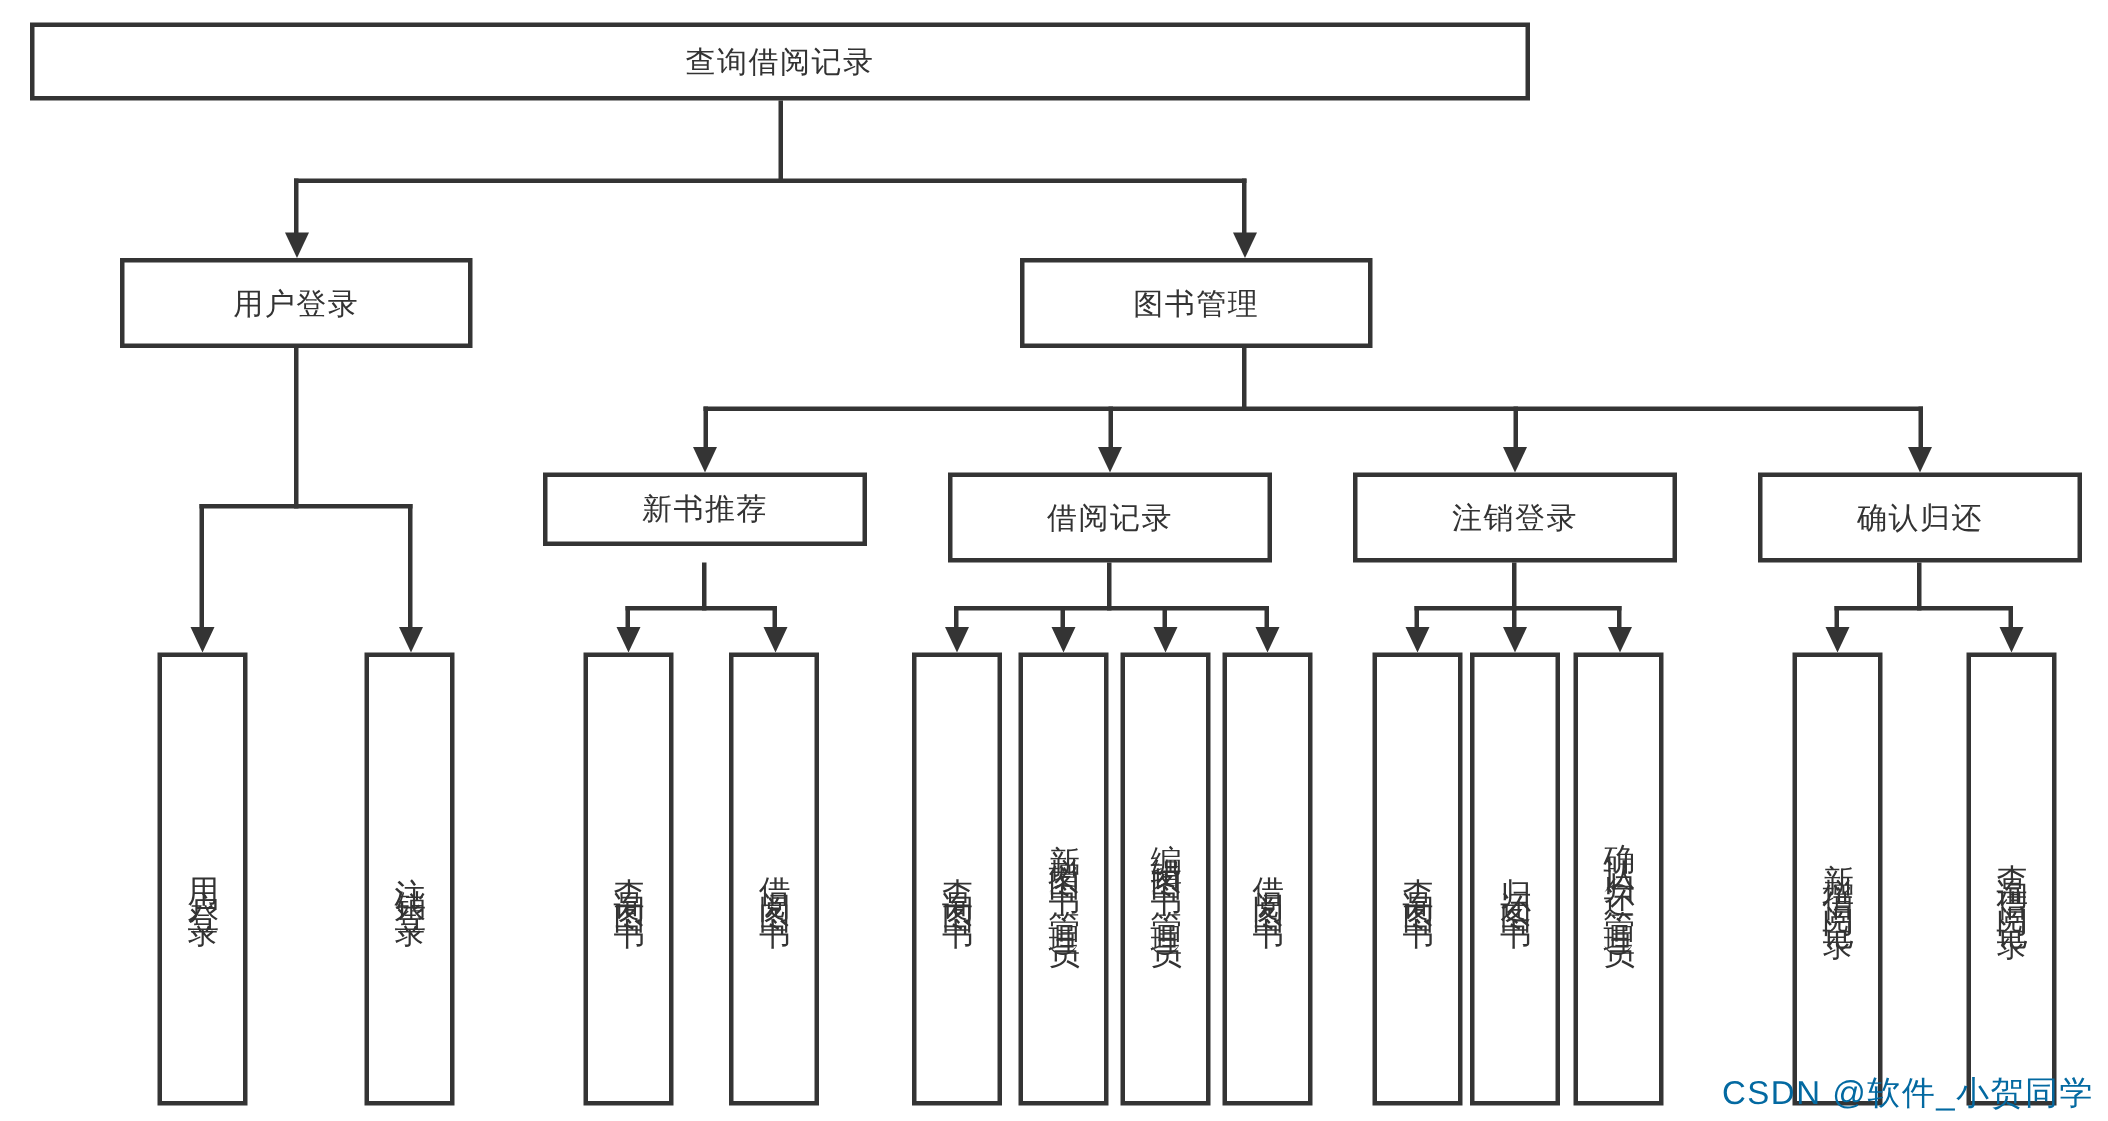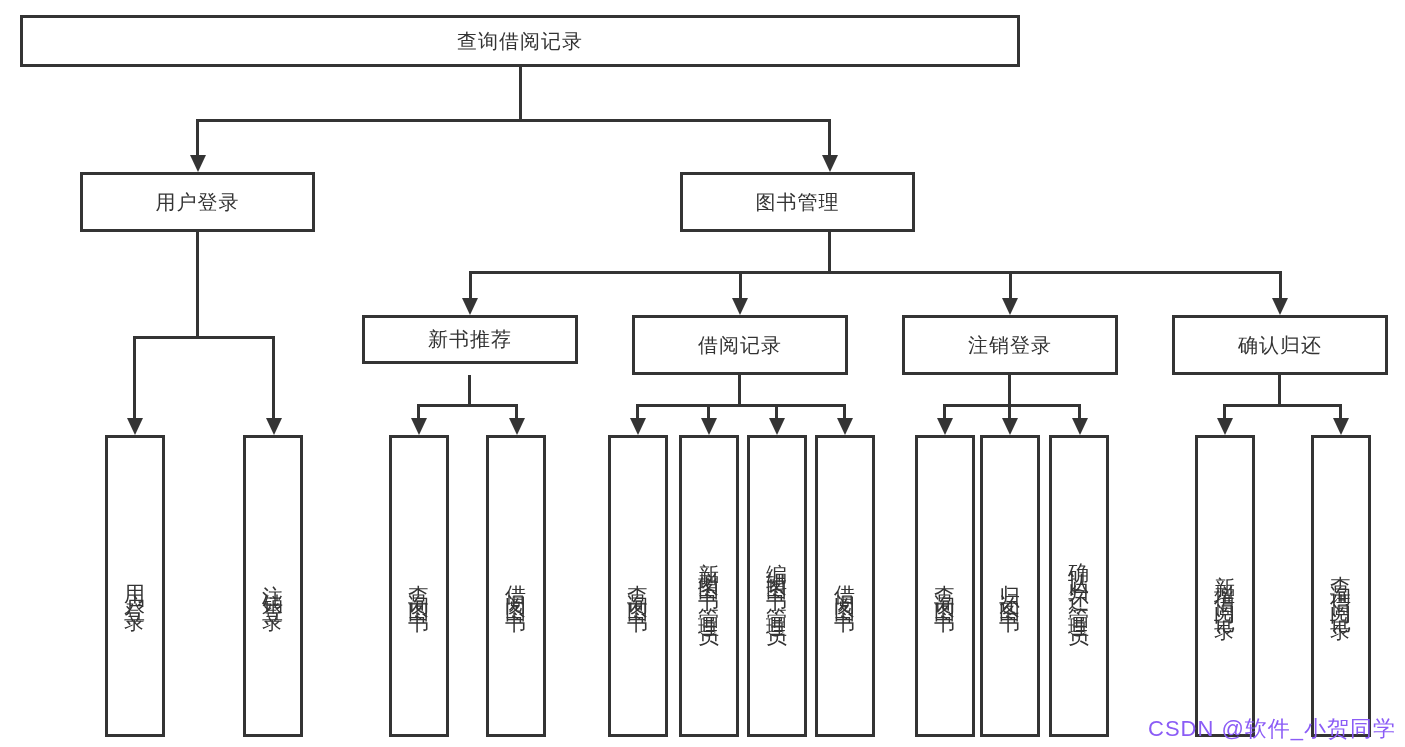--- a/index.html
+++ b/index.html
@@ -31,21 +31,21 @@
   .arrow{
     position:absolute;width:0;height:0;
     border-left:8px solid transparent;
     border-right:8px solid transparent;
     border-top:17px solid #343434;
   }
   .watermark{
     position:absolute;
     left:1148px;top:714px;
     font-size:22px;
-    color:#8b5cf6;
+    color:#0369a1;
     letter-spacing:1px;
     white-space:nowrap;
   }
 </style>
 </head>
 <body>
 
 <div>
 
   <div class="node hnode" style="left:20px;top:15px;width:1000px;height:52px;">

